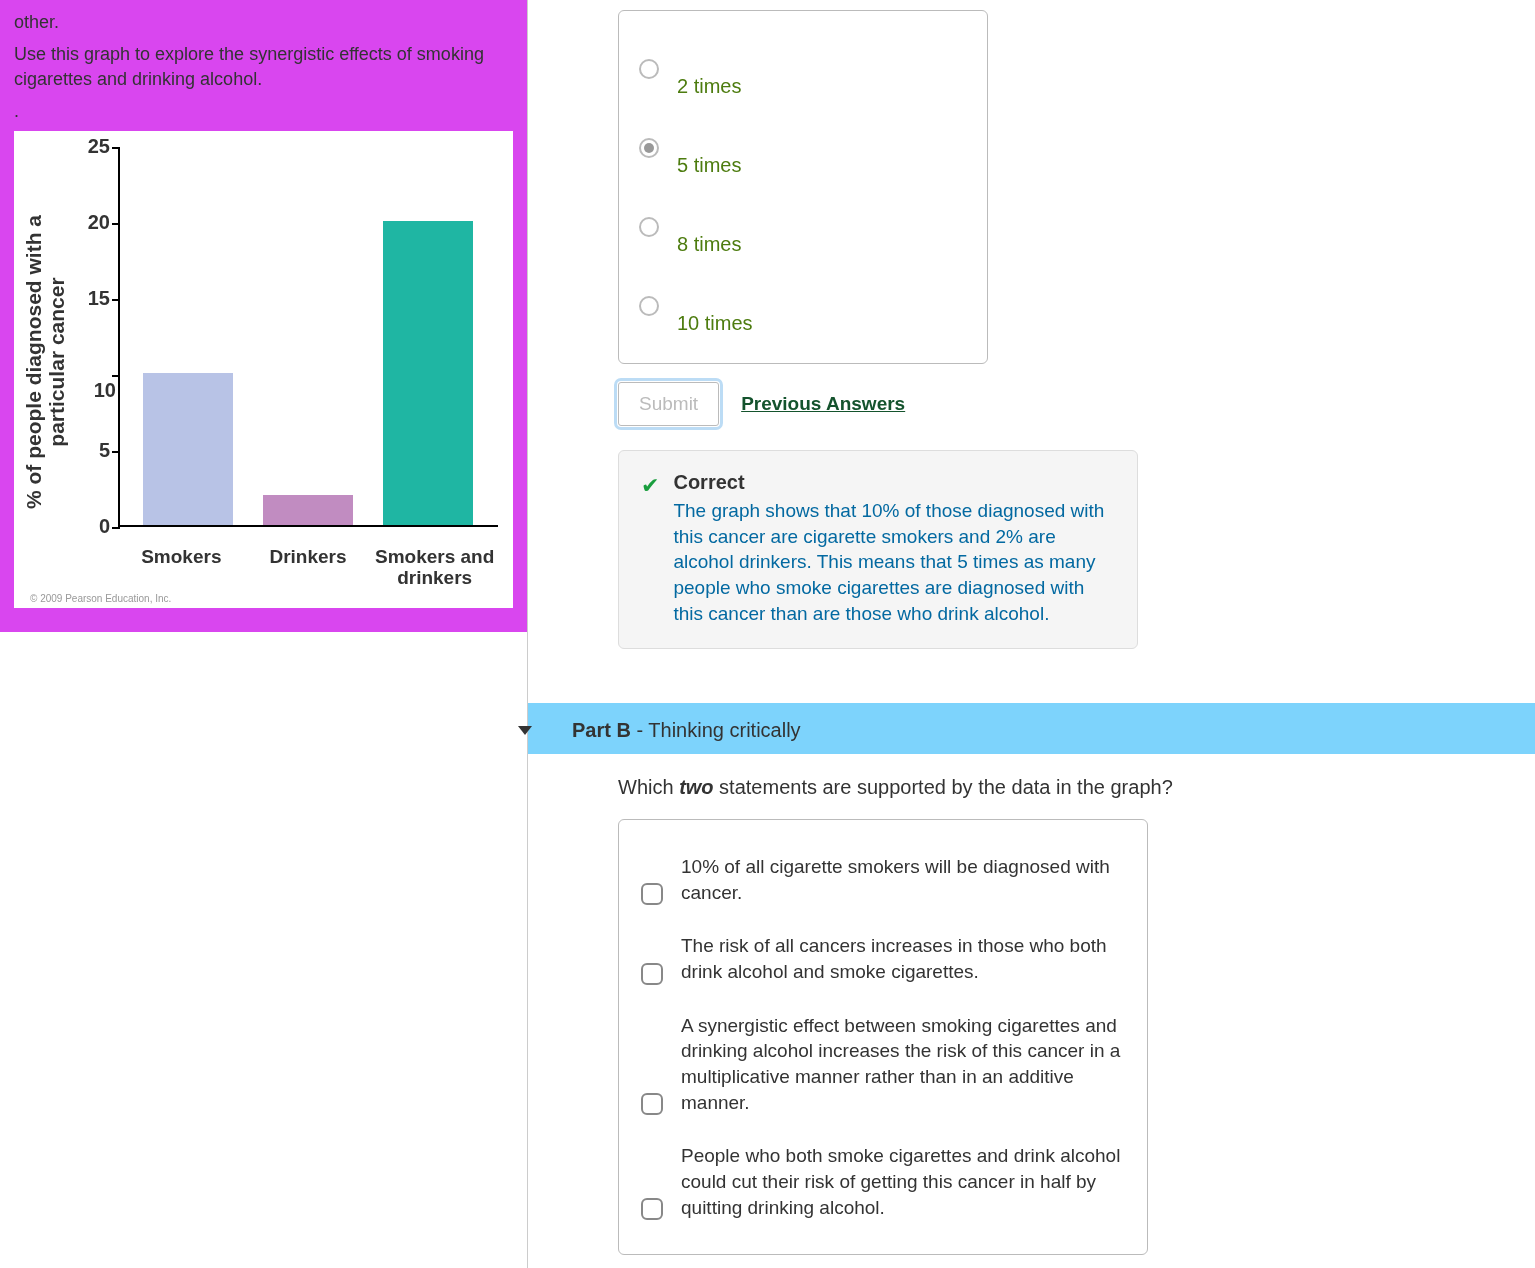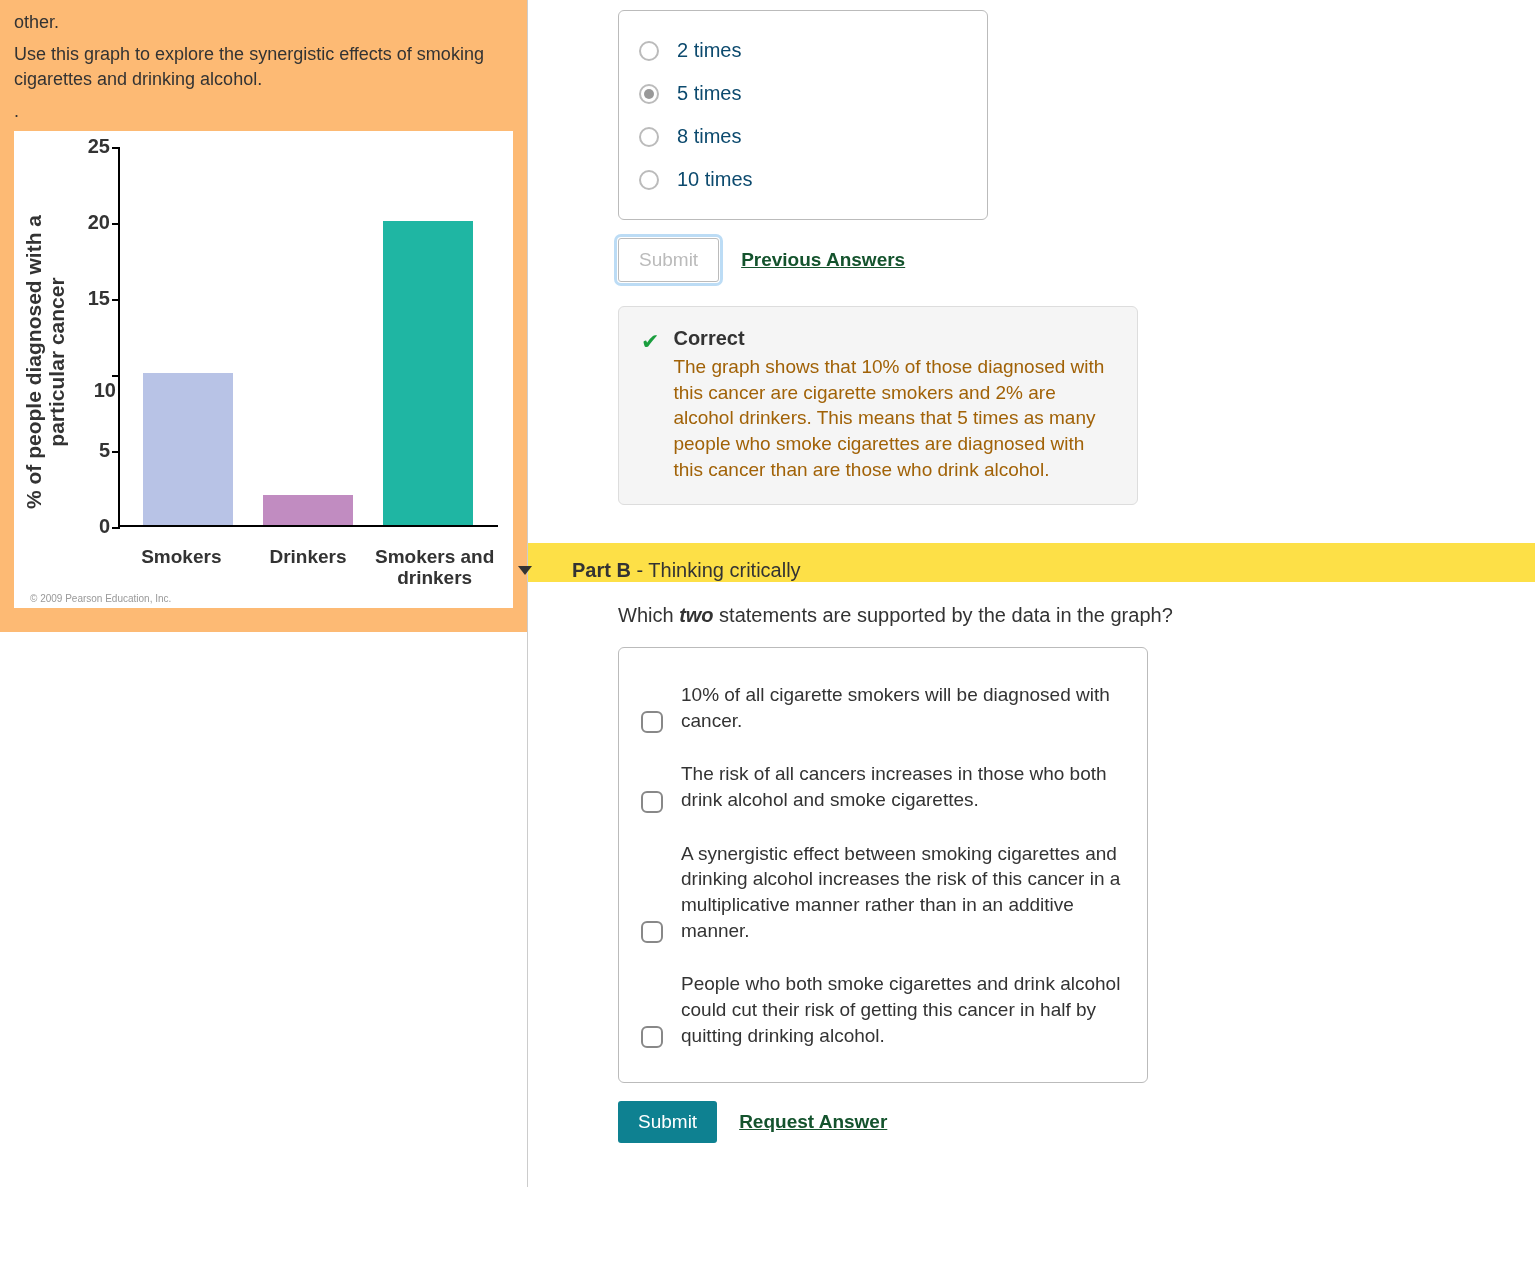--- a/index.html
+++ b/index.html
@@ -13,21 +13,21 @@
   .page {
     display: flex;
     width: 1535px;
   }
   .left-col {
     width: 528px;
     border-right: 1px solid #ccc;
     padding: 0;
   }
   .intro-box {
-    background: #fdba74;
+    background: #d946ef;
     padding: 10px 14px 24px 14px;
   }
   .intro-text {
     color: #333;
     line-height: 1.35;
     margin-bottom: 8px;
   }
   .chart-wrap {
     background: #fff;
     padding: 6px 6px 2px 14px;
@@ -82,39 +82,39 @@
     margin-bottom:18px;
     width:370px;
   }
   .opt-row { display:flex; align-items:center; padding:10px 0;}
   .radio {
     width:20px; height:20px; border:2px solid #bbb; border-radius:50%;
     margin-right:18px; display:inline-flex; align-items:center; justify-content:center;
     flex-shrink:0;
   }
   .radio.selected::after{ content:""; width:10px; height:10px; background:#999; border-radius:50%;}
-  .opt-label { font-size:20px; color:#0c4a6e;}
+  .opt-label { font-size:20px; color:#4d7c0f;margin-top:36px;}
   .submit-row { display:flex; align-items:center; gap:22px; margin-bottom:24px;}
   .btn {
     border:none; padding:10px 20px; font-size:19px; border-radius:3px; cursor:pointer;
   }
   .btn-disabled {
     background:#fff; color:#bbb; border:1px solid #bbb; outline:3px solid #bcdcf5; outline-offset:1px; border-radius:3px;
   }
   .btn-primary { background:#0e8191; color:#fff; }
   .link { color:#14532d; text-decoration:underline; font-weight:600; font-size:19px; cursor:pointer;}
   .feedback {
     background:#f5f5f5; border:1px solid #ddd; border-radius:6px;
     padding:20px 22px 22px 22px; display:flex; gap:14px; width:520px;
   }
   .check-icon { color:#1a9e3e; font-size:22px; flex-shrink:0; margin-top:2px;}
   .feedback-title { font-weight:700; font-size:20px; margin-bottom:4px;}
-  .feedback-body { font-size:19px; line-height:1.35; color:#a16207;}
+  .feedback-body { font-size:19px; line-height:1.35; color:#0369a1;}
   .part-header {
-    background:#fde047; margin:38px -40px 22px -90px; padding:16px 24px 0 30px;
+    background:#7dd3fc; margin:54px -40px 22px -90px; padding:16px 24px 12px 30px;
     display:flex; align-items:center; gap:12px; font-size:20px;
     position:relative;
   }
   .caret { width:0; height:0; border-left:7px solid transparent; border-right:7px solid transparent; border-top:9px solid #333; margin-left:-40px; margin-right:28px;}
   .part-label { font-weight:700; }
   .question { font-size:20px; margin-bottom:20px;}
   .question .two { font-style:italic; font-weight:700;}
   .check-box { width:530px; padding:20px 22px;}
   .check-row { display:flex; align-items:flex-end; gap:18px; padding:14px 0;}
   .checkbox {

